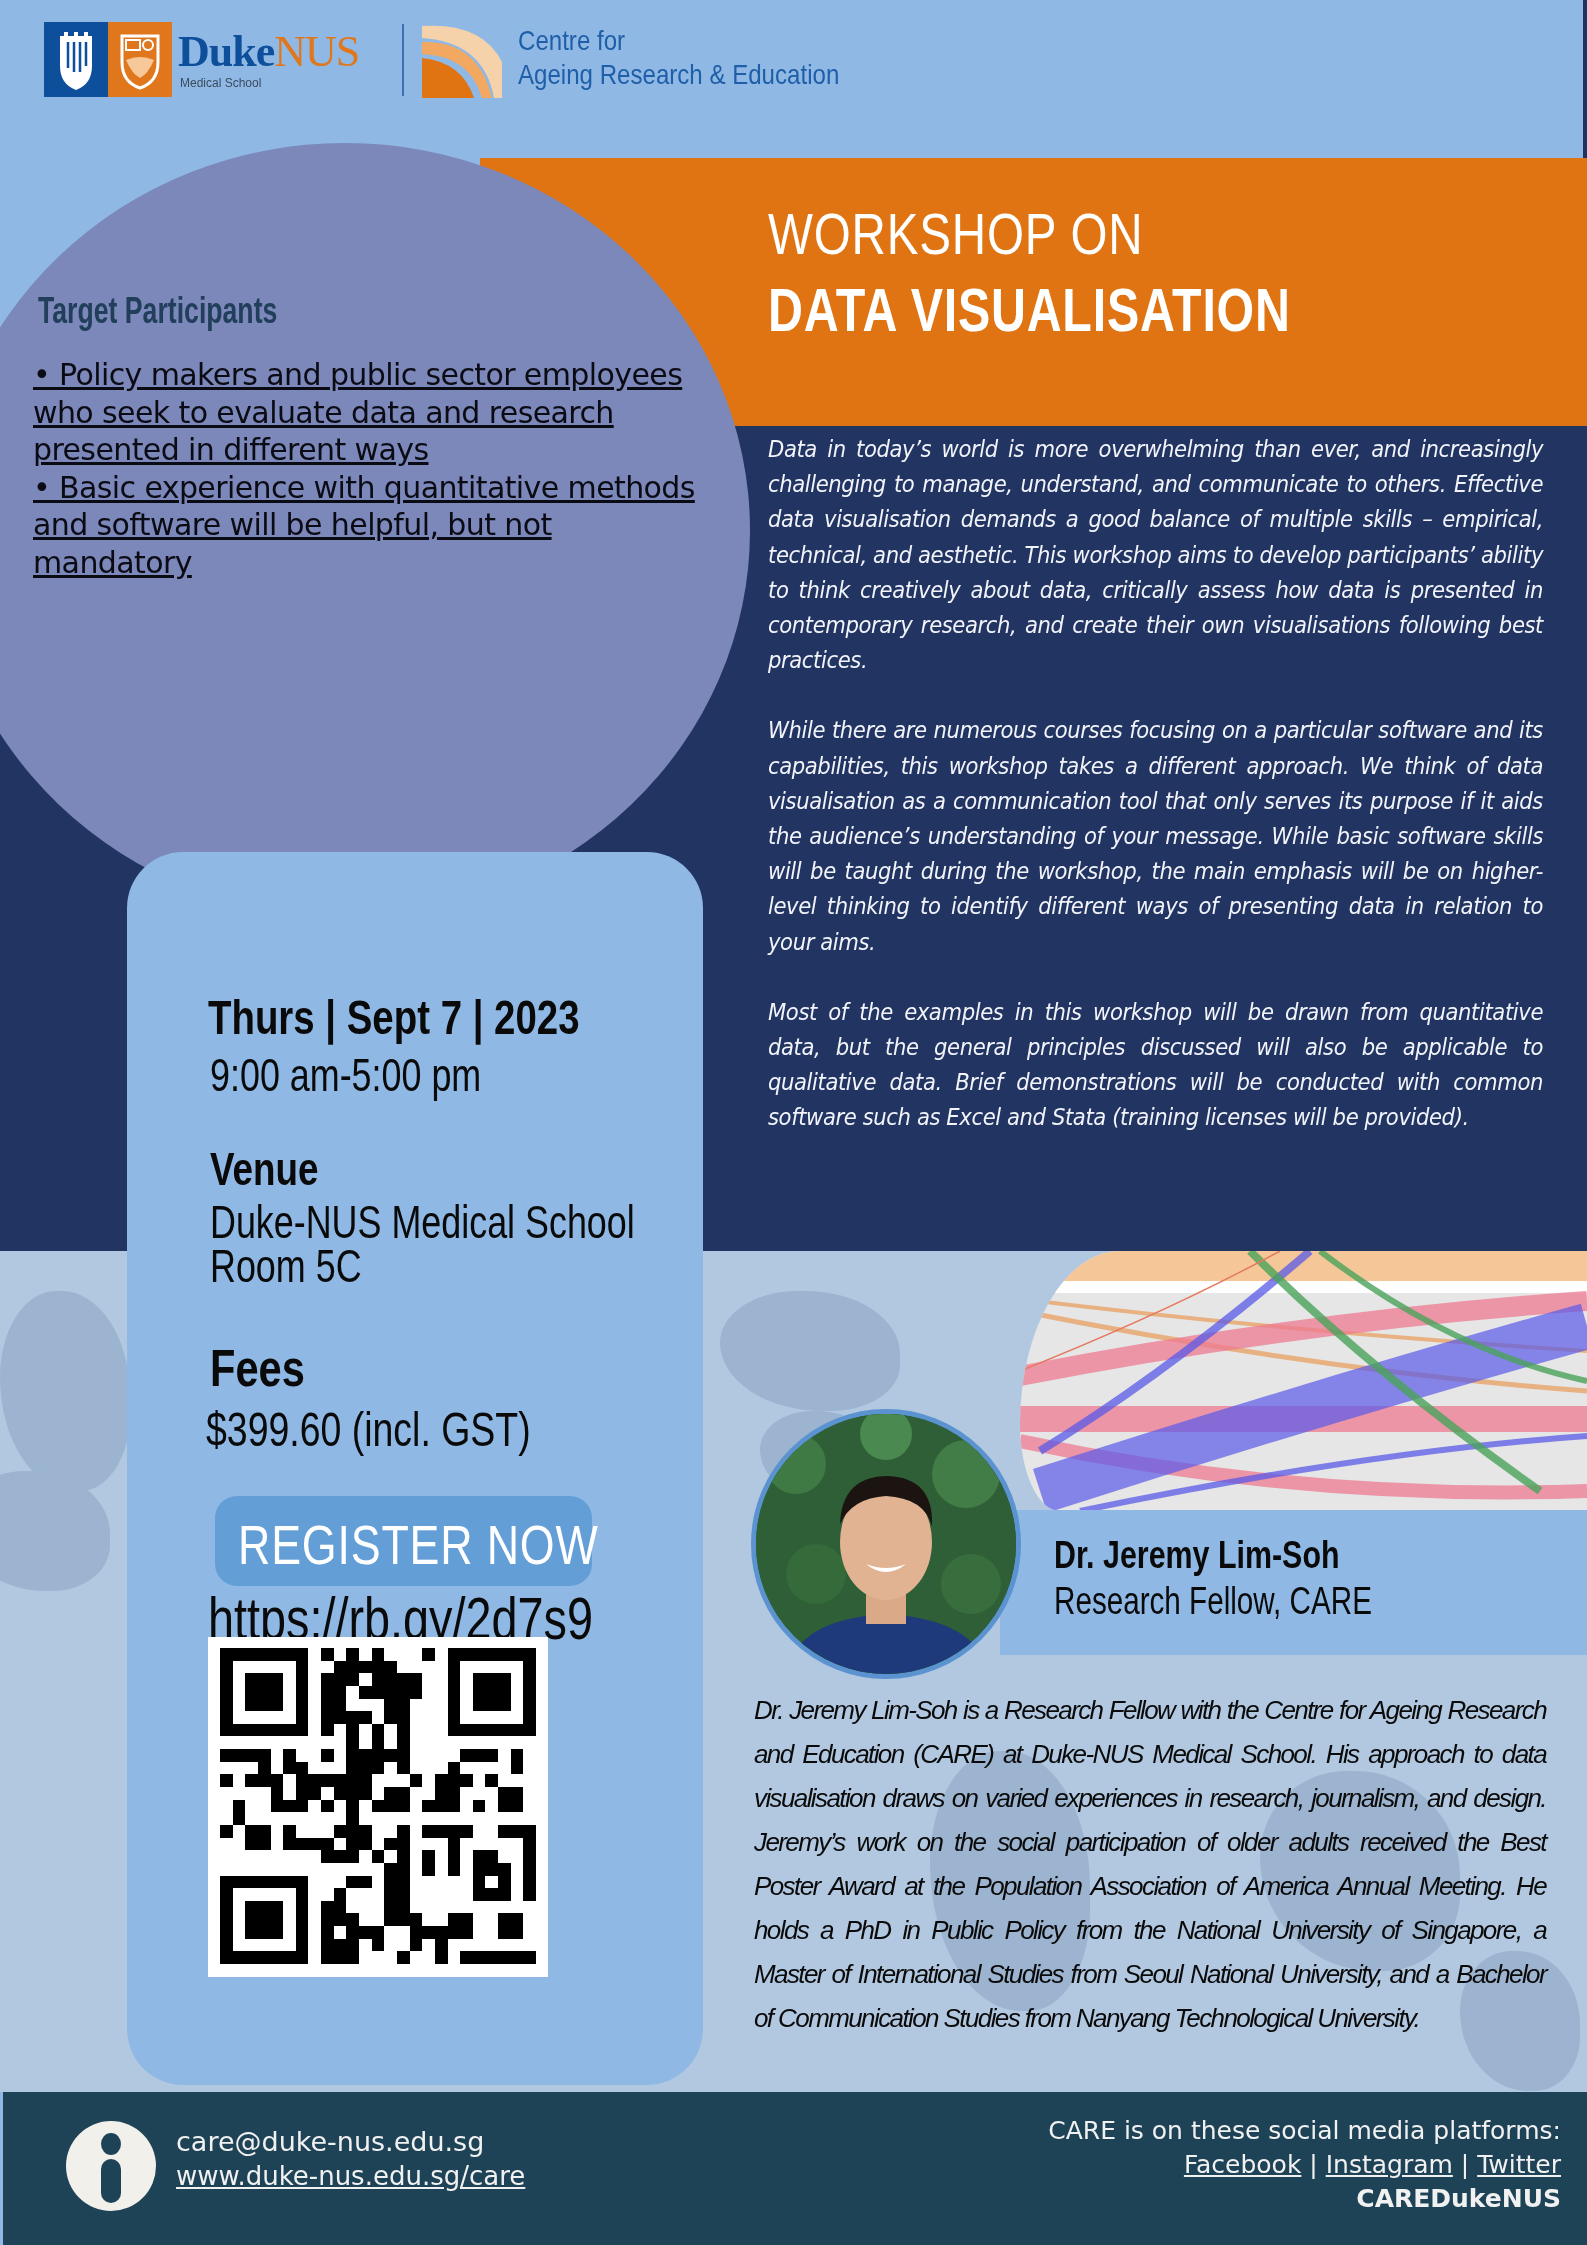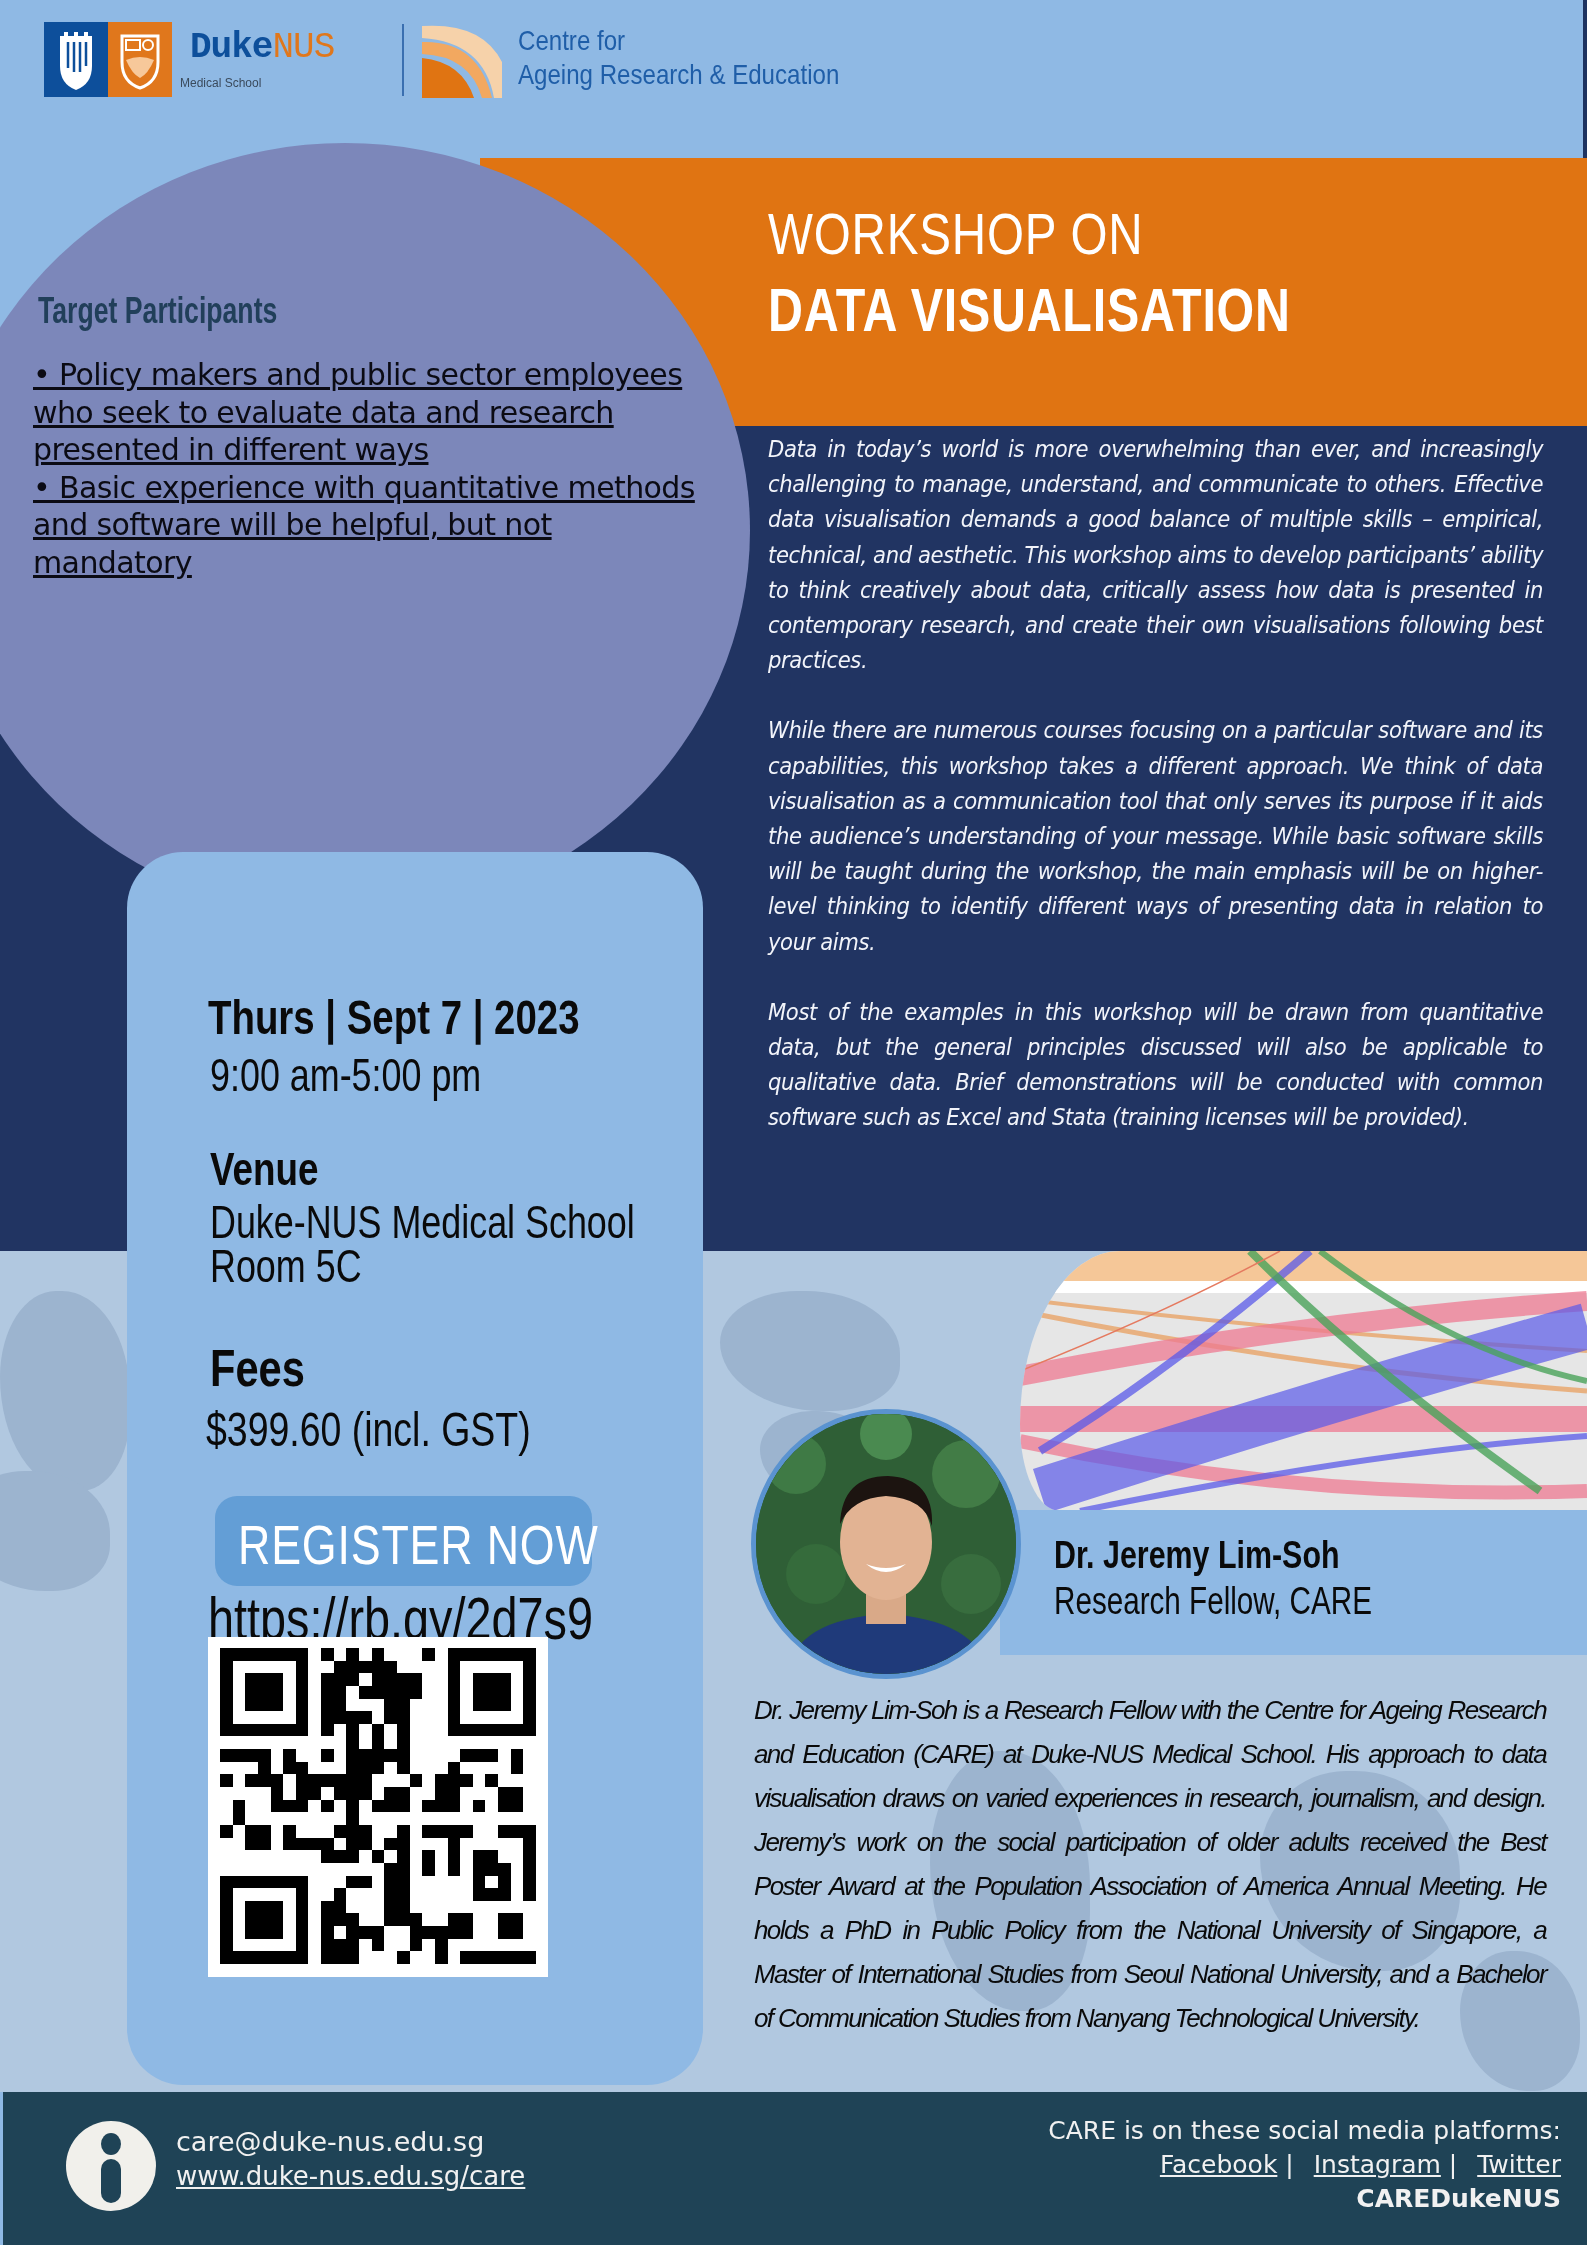--- a/index.html
+++ b/index.html
@@ -5,21 +5,21 @@
   * { box-sizing: border-box; margin: 0; padding: 0; }
   html, body { width: 1587px; height: 2245px; overflow: hidden; }
   body { position: relative; background: #8fb9e4; font-family: "Liberation Sans", sans-serif; }
 
   
   .header { position: absolute; left: 0; top: 0; width: 1587px; height: 160px; background: #8fb9e4; }
   .header-rule { position: absolute; right: 0; top: 0; width: 4px; height: 158px; background: #1e3360; }
   .logo-duke { position: absolute; left: 44px; top: 22px; width: 64px; height: 75px; background: #0d4f9b; }
   .logo-nus { position: absolute; left: 108px; top: 22px; width: 64px; height: 75px; background: #e0771c; }
   .logo-duke svg, .logo-nus svg { position: absolute; left: 0; top: 0; }
-  .logo-wordmark { position: absolute; left: 190px; top: 30px; font-family: Liberation Mono, monospace; font-weight: bold; font-size: 36px; letter-spacing: -1px; line-height: 1; }
+  .logo-wordmark { position: absolute; left: 178px; top: 30px; font-family: Liberation Serif, serif; font-weight: bold; font-size: 44px; letter-spacing: -1px; line-height: 1; }
   .logo-wordmark .duke { color: #0d4f9b; }
   .logo-wordmark .nus { color: #e0771c; font-weight: normal; }
   .logo-sub { position: absolute; left: 180px; top: 76px; font-size: 12px; color: #3a4a5c; }
   .logo-divider { position: absolute; left: 402px; top: 24px; width: 2px; height: 72px; background: #3a6fb0; }
   .care-mark { position: absolute; left: 422px; top: 22px; width: 82px; height: 76px; }
   .care-title { position: absolute; left: 518px; top: 24px; font-family: "Liberation Sans Narrow", "Liberation Sans", sans-serif; font-size: 28px; line-height: 34px; color: #1f5ea8; transform: scaleX(0.86); transform-origin: left top; white-space: nowrap; }
 
   
   .title-band { position: absolute; left: 480px; top: 158px; width: 1107px; height: 268px; background: #e07412; }
   .title-line1 { position: absolute; left: 768px; top: 200px; font-size: 58px; color: #fff; font-weight: normal; letter-spacing: 1px; transform: scaleX(0.82); transform-origin: left top; white-space: nowrap; }
@@ -64,21 +64,21 @@
   .bio { position: absolute; left: 754px; top: 1688px; width: 792px; font-family: "Liberation Sans Narrow", "Liberation Sans", sans-serif; font-size: 26px; line-height: 44px; color: #0a0a0a; text-align: justify; letter-spacing: -1.6px; font-style: italic; }
 
   
   .footer { position: absolute; left: 3px; top: 2092px; width: 1584px; height: 153px; background: #1f4356; }
   .info-icon { position: absolute; left: 66px; top: 2121px; width: 90px; height: 90px; border-radius: 50%; background: #f1f0eb; }
   .info-icon .dot { position: absolute; left: 35px; top: 12px; width: 20px; height: 22px; border-radius: 50%; background: #1f4356; }
   .info-icon .stem { position: absolute; left: 35px; top: 38px; width: 20px; height: 44px; border-radius: 10px; background: #1f4356; }
   .footer-email { position: absolute; left: 176px; top: 2126px; font-family: "DejaVu Sans", sans-serif; font-size: 27px; color: #f1f1f1; }
   .footer-web { position: absolute; left: 176px; top: 2161px; font-family: "DejaVu Sans", sans-serif; font-size: 26px; color: #f1f1f1; text-decoration: underline; }
   .footer-right { position: absolute; right: 26px; top: 2114px; text-align: right; font-family: "DejaVu Sans", sans-serif; color: #f1f1f1; font-size: 25px; line-height: 34px; }
-  .footer-right a { color: #f1f1f1; text-decoration: underline; margin-left: 12px; }
+  .footer-right a { color: #f1f1f1; text-decoration: underline; }
   .footer-right .handle { font-weight: bold; }
 </style>
 </head>
 <body>
 
 <div class="header"></div>
 <div class="header-rule"></div>
 <div class="logo-duke">
   <svg width="64" height="75" viewBox="0 0 64 75">
     <path d="M16 14 h32 v30 q0 18 -16 24 q-16 -6 -16 -24z" fill="#fff"></path>

